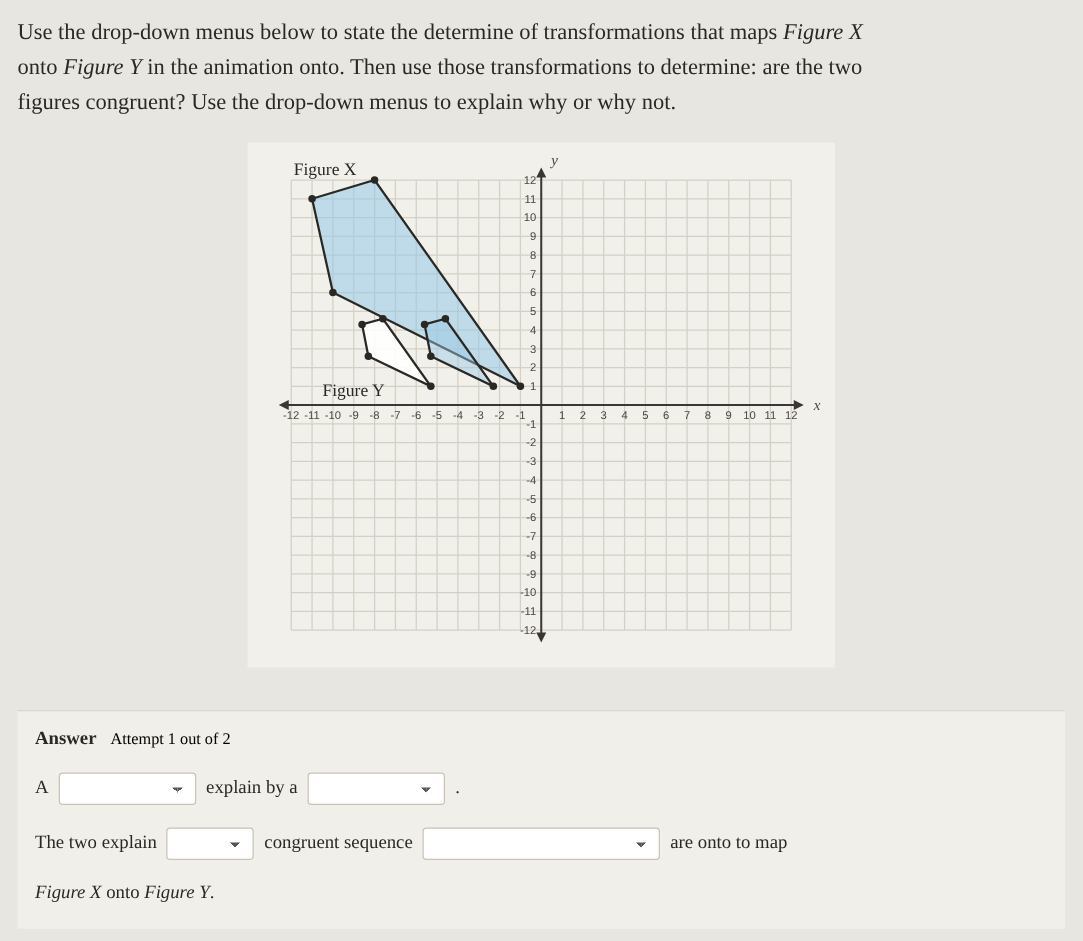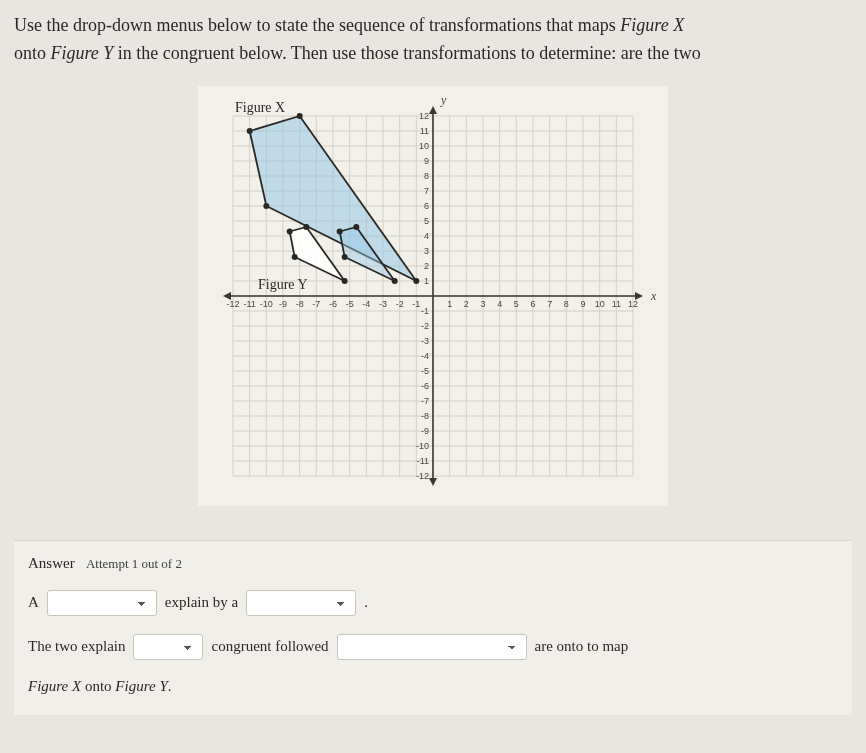--- a/index.html
+++ b/index.html
@@ -13,22 +13,22 @@
   }
   .question { font-size: 18px; line-height: 1.55; margin-bottom: 18px; }
   .fig-wrap { display:flex; justify-content:center; margin: 10px 0 34px 0; }
   svg.chart { background:#f2f0ea; }
   .answer-block {
     background:#f1efe9;
     padding: 14px 14px 20px 14px;
     border-top: 1px solid #d9d6cd;
   }
   .ans-head { font-size: 15px; }
-  .ans-head .bold { font-weight: normal; }
-  .ans-head .muted { color:#404040; font-size:13px; }
+  .ans-head .bold { font-weight: bold; }
+  .ans-head .muted { color:#000000; font-size:13px; }
   .row { display:flex; align-items:center; flex-wrap:wrap; gap:8px; margin-top:18px; font-size:15px; }
   select.dd {
     font-family: inherit;
     font-size: 14px;
     background:#ffffff;
     border:1px solid #c8c4b8;
     border-radius:3px;
     padding: 4px 24px 4px 10px;
     appearance:none;
     background-image: linear-gradient(45deg, transparent 50%, #555 50%),
@@ -41,22 +41,23 @@
     color:#444;
   }
   select.dd.narrow { min-width: 70px; }
   select.dd.wide { min-width: 190px; }
   .italic { font-style: italic; }
 </style>
 </head>
 <body>
 
 <div class="question">
-  <span>Use the drop-down menus below to state the sequence of transformations that maps </span><span class="italic">Figure X</span><br>
-  <span>onto </span><span class="italic">Figure Y</span><span> in the congruent below. Then use those transformations to determine: are the two</span><br>
+  <span>Use the drop-down menus below to state the determine of transformations that maps </span><span class="italic">Figure X</span><br>
+  <span>onto </span><span class="italic">Figure Y</span><span> in the animation onto. Then use those transformations to determine: are the two</span><br>
+  <span>figures congruent? Use the drop-down menus to explain why or why not.</span>
 </div>
 
 <div class="fig-wrap">
   <svg class="chart" width="470" height="420" viewBox="0 0 470 420">
 
     <g id="grid">
         <line x1="35" y1="390" x2="35" y2="30" stroke="#d4d0c5" stroke-width="1"></line>
         <line x1="51.666666666666664" y1="390" x2="51.666666666666664" y2="30" stroke="#d4d0c5" stroke-width="1"></line>
         <line x1="68.33333333333333" y1="390" x2="68.33333333333333" y2="30" stroke="#d4d0c5" stroke-width="1"></line>
         <line x1="85" y1="390" x2="85" y2="30" stroke="#d4d0c5" stroke-width="1"></line>
@@ -202,21 +203,21 @@
     <span>A</span>
     <select class="dd"><option></option></select>
     <span>explain by a</span>
     <select class="dd"><option></option></select>
     <span>.</span>
   </div>
 
   <div class="row">
     <span>The two explain</span>
     <select class="dd narrow"><option></option></select>
-    <span>congruent followed</span>
+    <span>congruent sequence</span>
     <select class="dd wide"><option></option></select>
     <span>are onto to map</span>
   </div>
 
   <div class="row" style="">
     <span>
       <span class="italic">Figure X</span><span> onto </span><span class="italic">Figure Y</span><span>.</span>
     </span>
   </div>
 </div>

